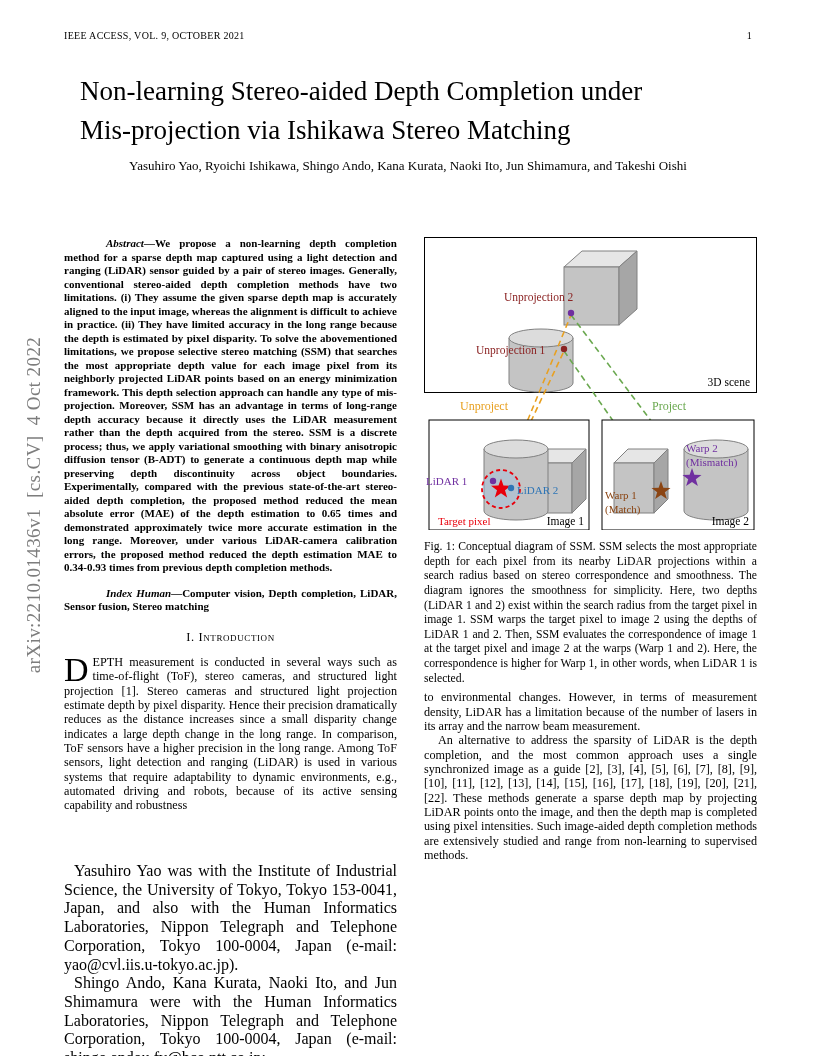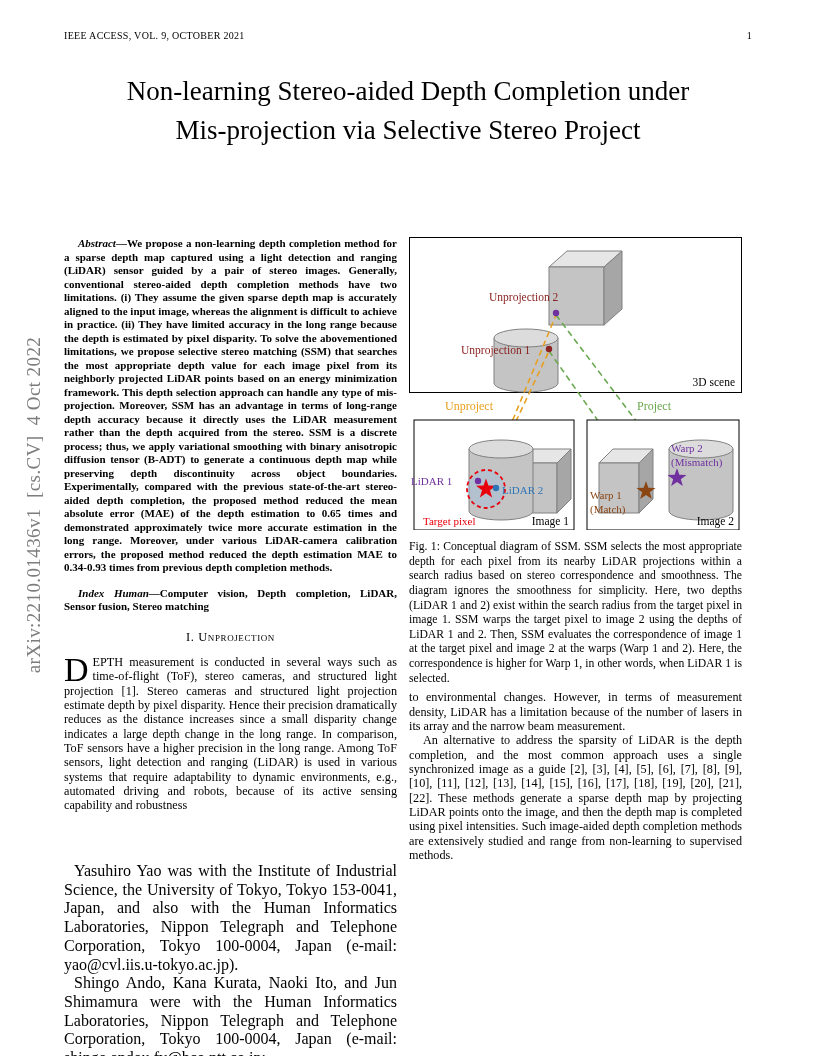--- a/index.html
+++ b/index.html
@@ -19,40 +19,39 @@
   }
   .arxiv-vertical {
     position: absolute; left: 34px; top: 505px;
     transform: translate(-50%, -50%) rotate(-90deg);
     white-space: pre;
     font-size: 19px; color: #7d7d7d;
     letter-spacing: 0.4px;
   }
   .title {
     position: absolute; left: 80px; right: 80px; top: 72px;
-    text-align: center;
     font-weight: 400;
     font-size: 27px; line-height: 39px;
   }
   .authors {
     position: absolute; left: 64px; right: 64px; top: 158px;
     text-align: center;
     font-size: 13px;
   }
   .col { position: absolute; width: 333px; top: 237px; }
   .col-left { left: 64px; }
-  .col-right { left: 409px; }
+  .col-right { left: 424px; }
 
   .abstract, .index-terms {
     font-size: 11px; line-height: 1.23;
     font-weight: bold;
     text-align: justify;
     text-indent: 14px;
   }
-  .abs-label, .it-label { font-style: italic; }
+  .abs-label, .it-label { font-style: italic; margin-left: 28px; }
   .index-terms { margin-top: 12px; }
 
   .section-heading {
     text-align: center;
     font-size: 12.5px; font-weight: 400;
     font-variant: small-caps;
     letter-spacing: 0.6px;
     margin: 16px 0 10px 0;
   }
   .body-text {
@@ -90,32 +89,33 @@
 
   <div class="running-header">
     <span>IEEE ACCESS, VOL. 9, OCTOBER 2021</span>
     <span>1</span>
   </div>
 
   <div class="arxiv-vertical">arXiv:2210.01436v1  [cs.CV]  4 Oct 2022</div>
 
   <h1 class="title">
     <span>Non-learning Stereo-aided Depth Completion under</span><br>
-    <span>Mis-projection via Selective Stereo Project</span>
+    <span>Mis-projection via Ishikawa Stereo Matching</span>
   </h1>
 
+  <div class="authors">Yasuhiro Yao, Ryoichi Ishikawa, Shingo Ando, Kana Kurata, Naoki Ito, Jun Shimamura, and Takeshi Oishi</div>
 
   <div class="col col-left">
     <p class="abstract">
       <span class="abs-label">Abstract—</span><span>We propose a non-learning depth completion method for a sparse depth map captured using a light detection and ranging (LiDAR) sensor guided by a pair of stereo images. Generally, conventional stereo-aided depth completion methods have two limitations. (i) They assume the given sparse depth map is accurately aligned to the input image, whereas the alignment is difficult to achieve in practice. (ii) They have limited accuracy in the long range because the depth is estimated by pixel disparity. To solve the abovementioned limitations, we propose selective stereo matching (SSM) that searches the most appropriate depth value for each image pixel from its neighborly projected LiDAR points based on an energy minimization framework. This depth selection approach can handle any type of mis-projection. Moreover, SSM has an advantage in terms of long-range depth accuracy because it directly uses the LiDAR measurement rather than the depth acquired from the stereo. SSM is a discrete process; thus, we apply variational smoothing with binary anisotropic diffusion tensor (B-ADT) to generate a continuous depth map while preserving depth discontinuity across object boundaries. Experimentally, compared with the previous state-of-the-art stereo-aided depth completion, the proposed method reduced the mean absolute error (MAE) of the depth estimation to 0.65 times and demonstrated approximately twice more accurate estimation in the long range. Moreover, under various LiDAR-camera calibration errors, the proposed method reduced the depth estimation MAE to 0.34-0.93 times from previous depth completion methods.</span>
     </p>
     <p class="index-terms">
       <span class="it-label">Index Human—</span><span>Computer vision, Depth completion, LiDAR, Sensor fusion, Stereo matching</span>
     </p>
-    <h2 class="section-heading">I. Unprojection</h2>
+    <h2 class="section-heading">I. Introduction</h2>
     <p class="body-text">
       <span class="dropcap">D</span><span>EPTH measurement is conducted in several ways such as time-of-flight (ToF), stereo cameras, and structured light projection [1]. Stereo cameras and structured light projection estimate depth by pixel disparity. Hence their precision dramatically reduces as the distance increases since a small disparity change indicates a large depth change in the long range. In comparison, ToF sensors have a higher precision in the long range. Among ToF sensors, light detection and ranging (LiDAR) is used in various systems that require adaptability to dynamic environments, e.g., automated driving and robots, because of its active sensing capability and robustness</span>
     </p>
   </div>
 
   <div class="footnotes">
     <p>Yasuhiro Yao was with the Institute of Industrial Science, the University of Tokyo, Tokyo 153-0041, Japan, and also with the Human Informatics Laboratories, Nippon Telegraph and Telephone Corporation, Tokyo 100-0004, Japan (e-mail: yao@cvl.iis.u-tokyo.ac.jp).</p>
     <p>Shingo Ando, Kana Kurata, Naoki Ito, and Jun Shimamura were with the Human Informatics Laboratories, Nippon Telegraph and Telephone Corporation, Tokyo 100-0004, Japan (e-mail: shingo.andou.fv@hco.ntt.co.jp; jun.shimamura.ec@hco.ntt.co.jp).</p>
   </div>
 

